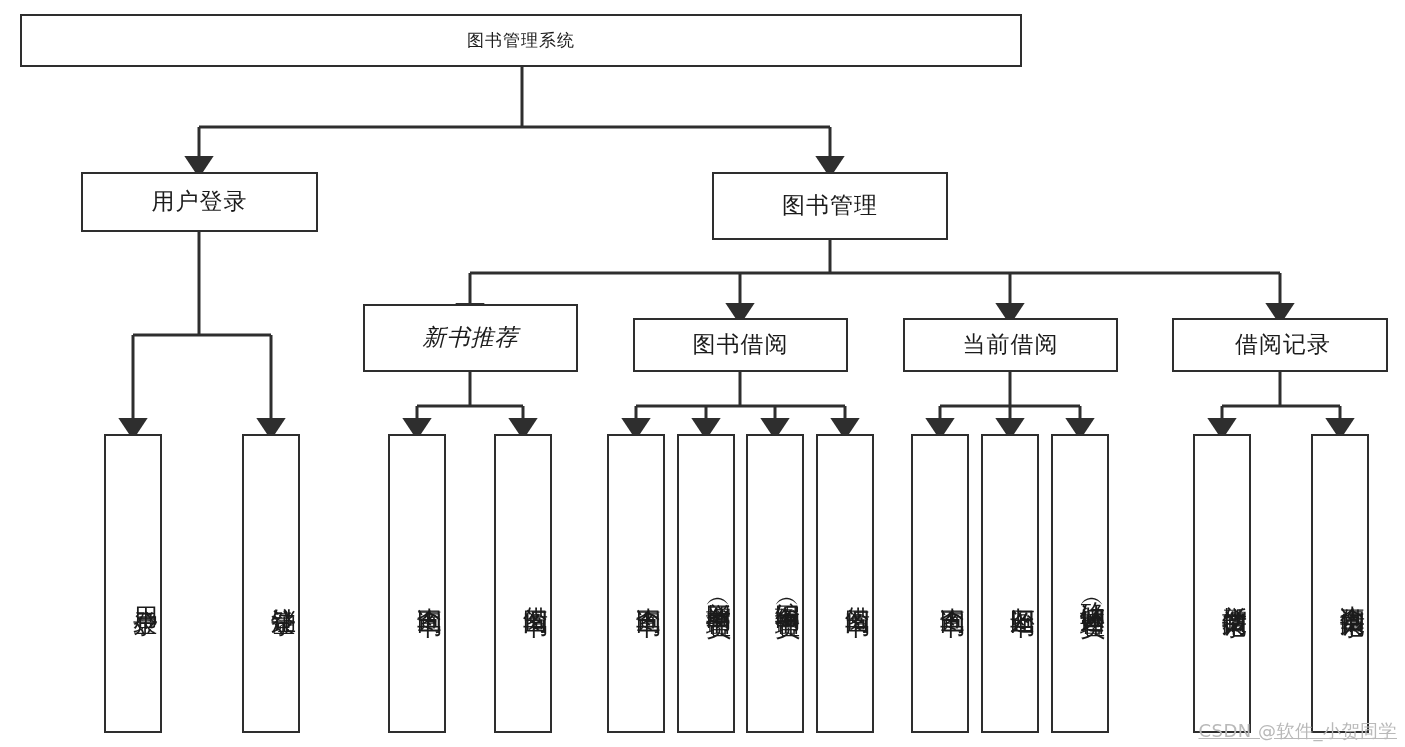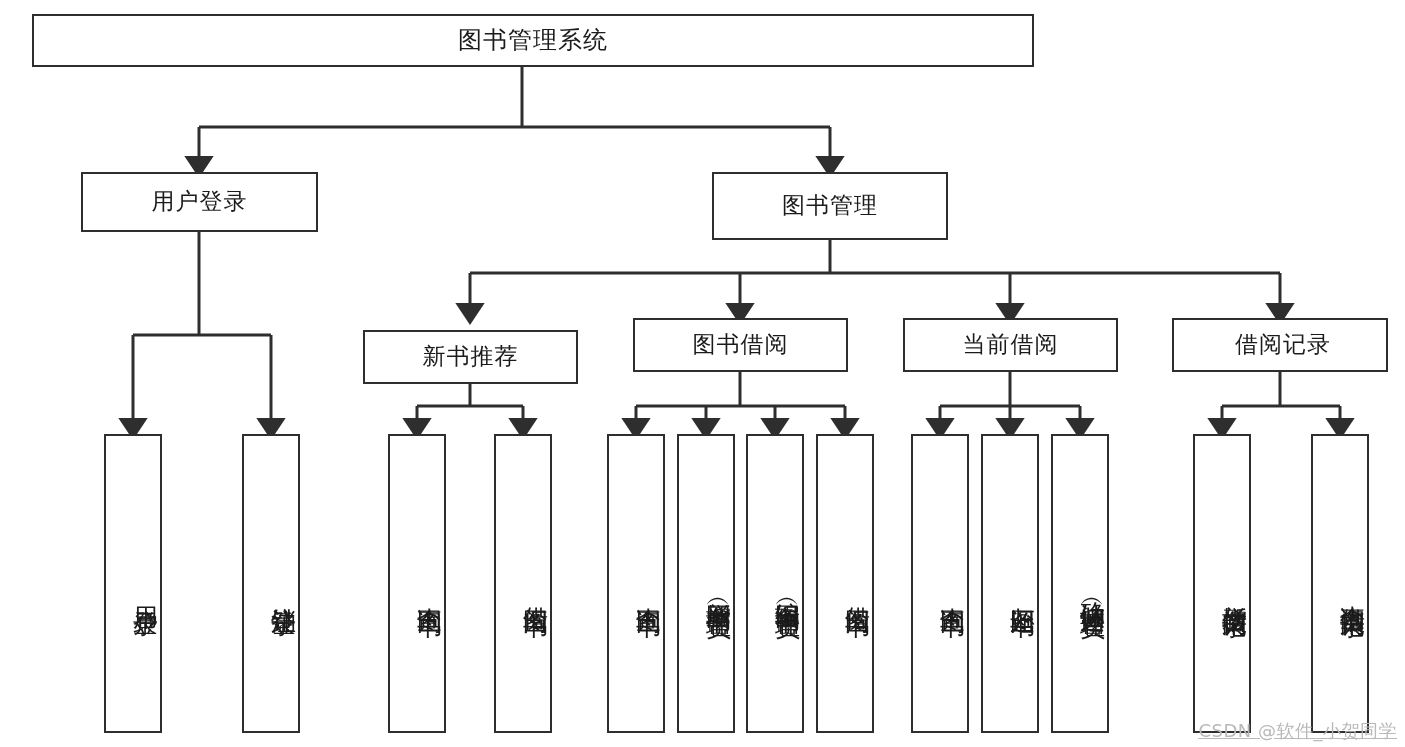--- a/index.html
+++ b/index.html
@@ -35,22 +35,21 @@
     align-items: center;
     justify-content: center;
     color: #1b1b1b;
   }
   .node.h {
     font-size: 23px;
     letter-spacing: 1px;
     line-height: 1.2;
   }
   .node.h.root {
-    font-size: 24px;
-    margin-left: 12px;
+    font-size: 17px;
   }
   .node.v {
     writing-mode: vertical-rl;
     text-orientation: upright;
     font-size: 25px;
     line-height: 1.18;
     letter-spacing: 2px;
     align-items: flex-start;
     justify-content: center;
     padding-top: 14px;
@@ -122,21 +121,21 @@
 
     </g>
   </svg>
 
   <div class="node h root" style="left:20px; top:14px; width:1002px; height:53px;">图书管理系统</div>
 
   <div class="node h" style="left:81px; top:172px; width:237px; height:60px;">用户登录</div>
 
   <div class="node h" style="left:712px; top:172px; width:236px; height:68px;">图书管理</div>
 
-  <div class="node h" style="left:363px; top:330px; width:215px; height:54px;">新书推荐</div>
+  <div class="node h" style="left:363px; top:304px; width:215px; height:68px;font-style:italic;">新书推荐</div>
 
   <div class="node h" style="left:633px; top:318px; width:215px; height:54px;">图书借阅</div>
 
   <div class="node h" style="left:903px; top:318px; width:215px; height:54px;">当前借阅</div>
 
   <div class="node h" style="left:1172px; top:318px; width:216px; height:54px;padding-left:6px;">借阅记录</div>
 
   <div class="node v" style="left:104px; top:434px; width:58px; height:299px;">用户登录</div>
 
   <div class="node v" style="left:242px; top:434px; width:58px; height:299px;">注销登录</div>

